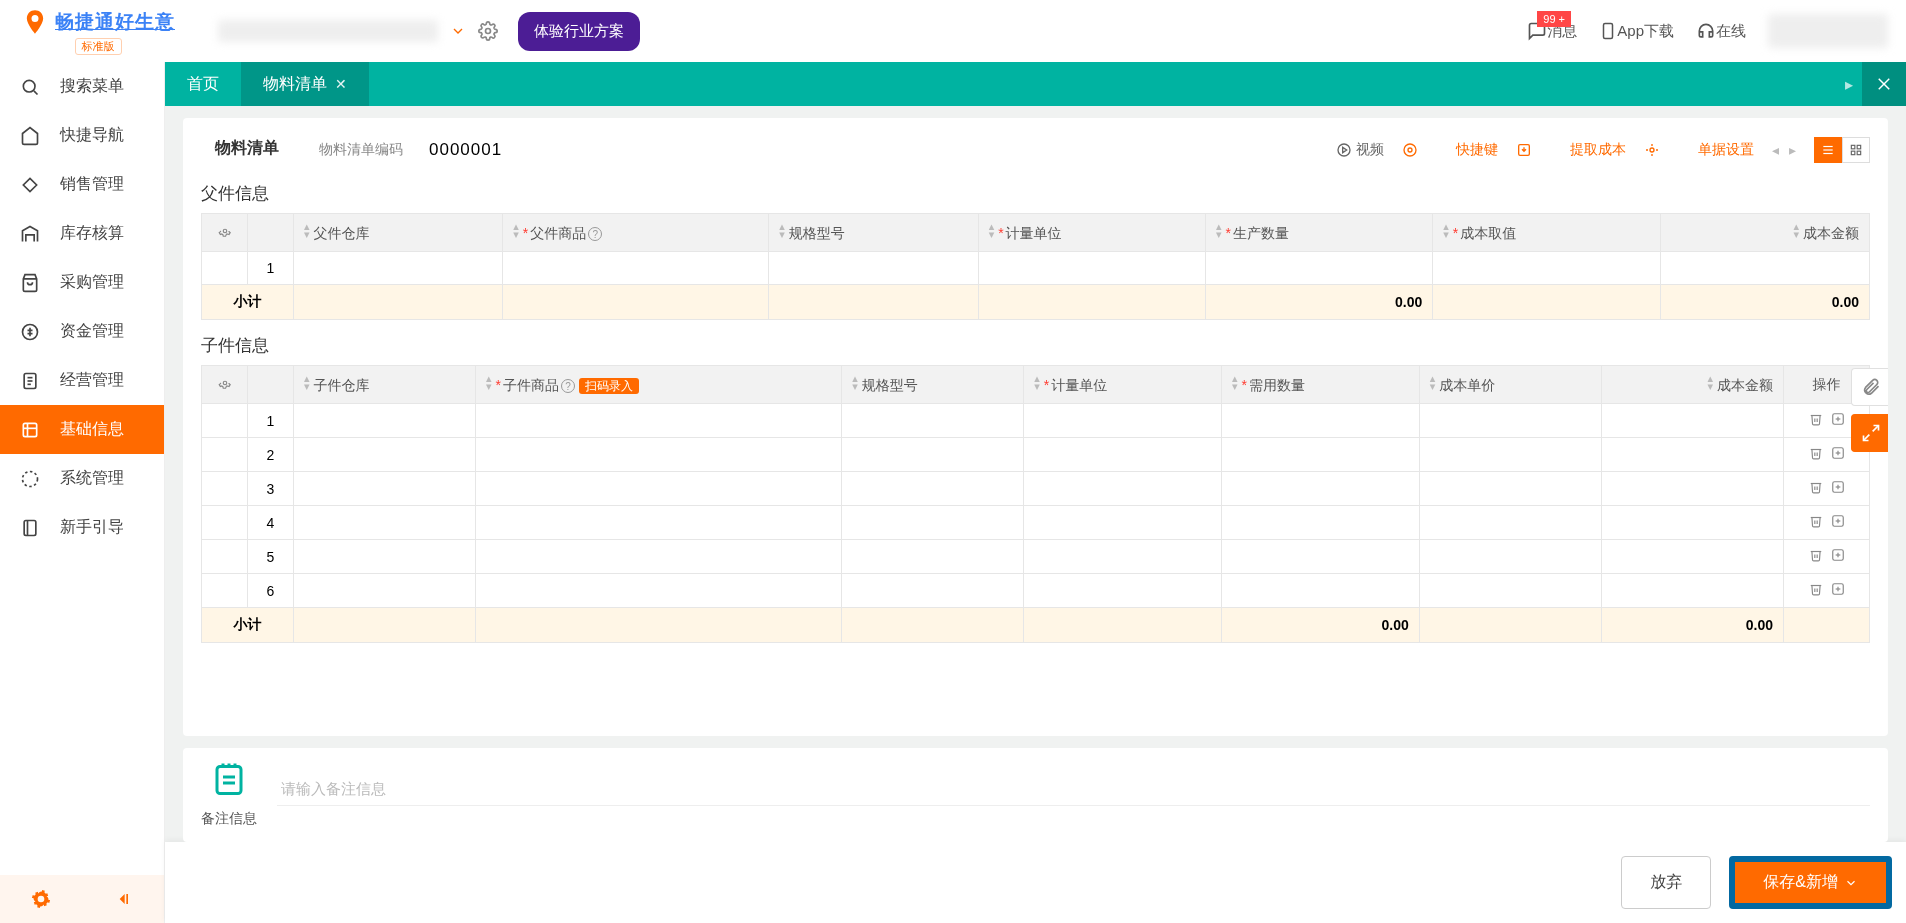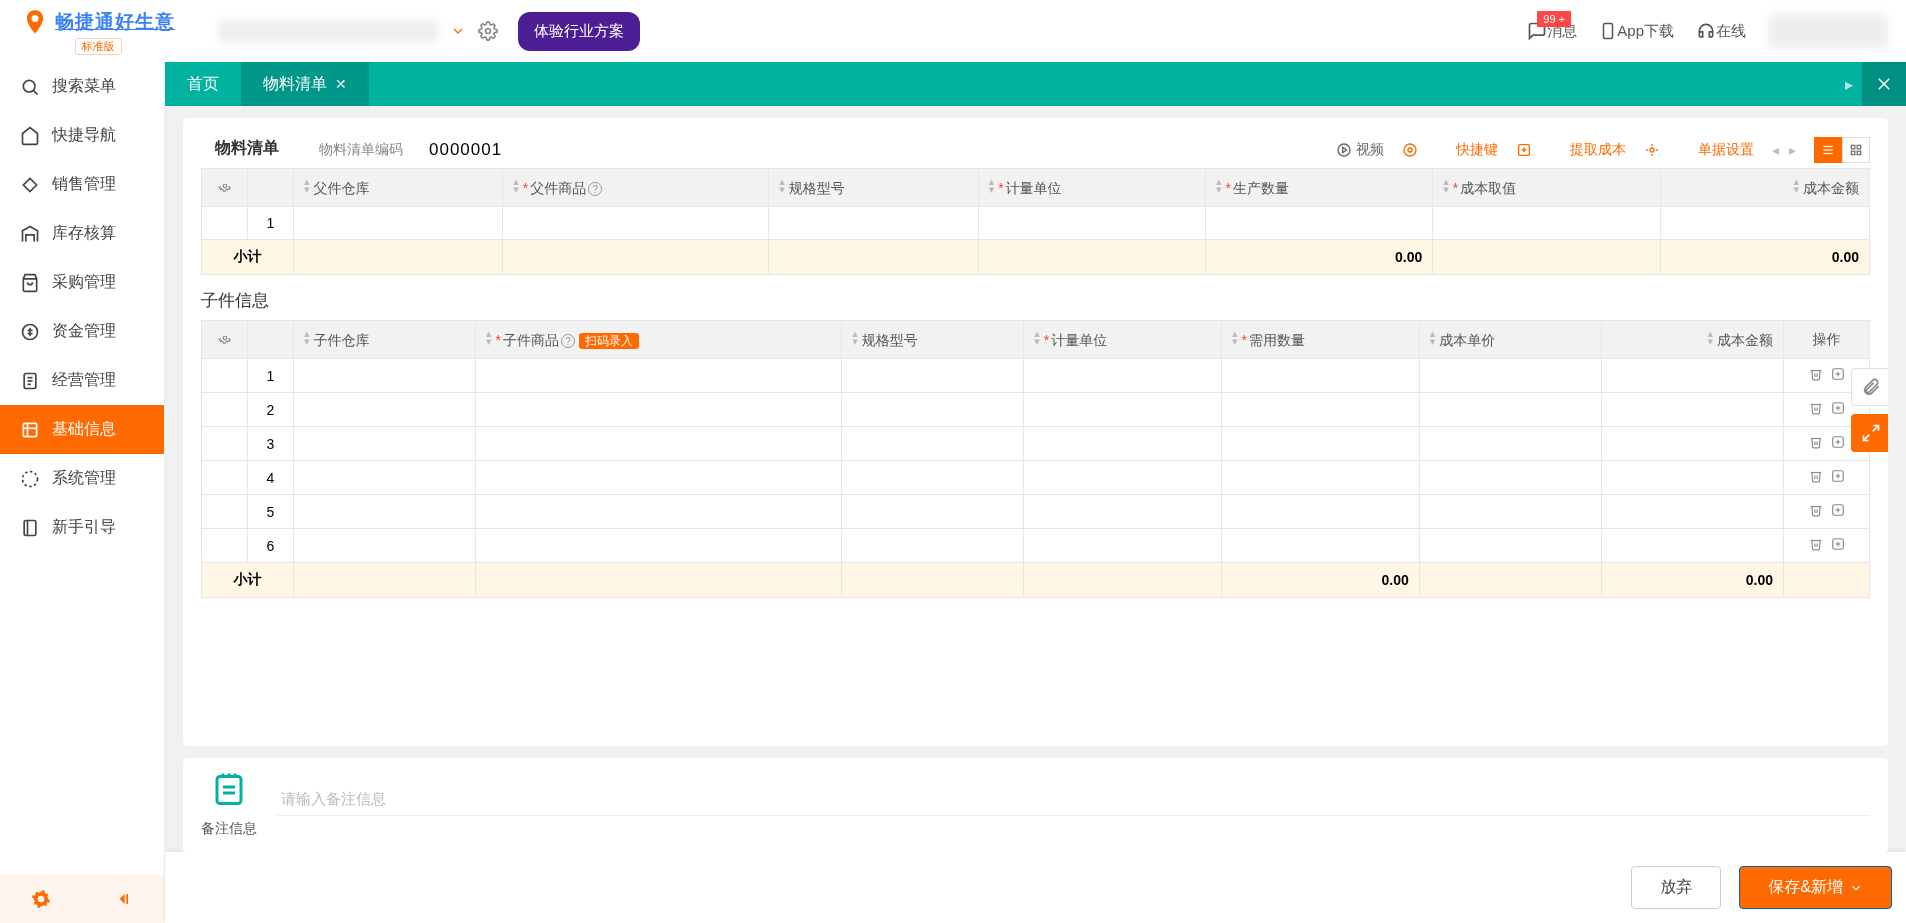--- a/index.html
+++ b/index.html
@@ -21,21 +21,21 @@
 .top-right{margin-left:auto;display:flex;align-items:center;gap:22px;color:#555;font-size:15px;}
 .tr-item{display:flex;align-items:center;gap:0;cursor:pointer;position:relative;}
 .badge{position:absolute;top:-10px;left:10px;background:#ff4646;color:#fff;font-size:11px;border-radius:0;padding:0 6px;line-height:16px;}
 .avatar-blur{width:120px;height:34px;background:#eee;filter:blur(4px);border-radius:4px;}
 
 
 .bodyrow{display:flex;flex:1;min-height:0;}
 
 
 .sidebar{width:165px;background:#fff;display:flex;flex-direction:column;border-right:1px solid #eee;}
-.side-item{display:flex;align-items:center;gap:12px;padding:14px 20px;color:#444;font-size:16px;cursor:pointer;}
+.side-item{display:flex;align-items:center;gap:20px;padding:14px 20px;color:#444;font-size:16px;cursor:pointer;}
 .side-item.active{background:#ff6a00;color:#fff;}
 .side-item svg{width:20px;height:20px;flex-shrink:0;}
 .side-bottom{margin-top:auto;display:flex;justify-content:space-around;padding:14px 0;color:#ff6a00;background:#fff5ee;}
 .side-bottom svg{width:20px;height:20px;cursor:pointer;}
 
 
 .main{flex:1;display:flex;flex-direction:column;background:#f0f2f1;min-width:0;}
 .tabstrip{height:44px;background:#00b3a1;display:flex;align-items:center;color:#fff;font-size:16px;position:relative;}
 .tab{padding:0 22px;height:100%;display:flex;align-items:center;gap:8px;cursor:pointer;}
 .tab.active{background:#009688;}
@@ -84,21 +84,21 @@
 .remark{display:flex;align-items:flex-start;gap:20px;}
 .remark-icon-wrap{display:flex;flex-direction:column;align-items:center;gap:12px;color:#555;font-size:14px;}
 .remark-icon{width:36px;height:36px;color:#00b3a1;}
 .remark-input{flex:1;border:none;border-bottom:1px solid #eee;font-size:15px;padding:18px 4px 8px;outline:none;color:#333;}
 .remark-input::placeholder{color:#bbb;}
 
 
 .footer{background:#fff;padding:14px 14px;display:flex;justify-content:flex-end;gap:18px;box-shadow:0 -2px 6px rgba(0,0,0,.05);}
 .btn{padding:10px 28px;font-size:16px;border-radius:4px;cursor:pointer;}
 .btn.ghost{background:#fff;border:1px solid #ccc;color:#444;}
-.btn.primary{background:#ff6a00;border:1px solid #0369a1;color:#fff;display:flex;align-items:center;gap:6px;}
+.btn.primary{background:#ff6a00;border:6px solid #0369a1;color:#fff;display:flex;align-items:center;gap:6px;}
 
 
 .side-float{position:absolute;right:-1px;top:250px;display:flex;flex-direction:column;gap:8px;}
 .float-btn{width:38px;height:38px;background:#fff;border:1px solid #e0e0e0;border-right:none;border-radius:4px 0 0 4px;display:flex;align-items:center;justify-content:center;color:#888;cursor:pointer;}
 .float-btn.accent{background:#ff6a00;color:#fff;border-color:#ff6a00;}
 </style>
 </head>
 <body>
 
 <div class="app">
@@ -305,20 +305,21 @@
                       <rect x="4" y="4" width="6" height="6"></rect>
                       <rect x="14" y="4" width="6" height="6"></rect>
                       <rect x="4" y="14" width="6" height="6"></rect>
                       <rect x="14" y="14" width="6" height="6"></rect>
                     </svg>
                   </div>
               </div>
             </div>
           </div>
 
+          <div class="sec-title">父件信息</div>
           <table>
             <thead>
               <tr>
                 <th class="gear-col"><svg width="14" height="14" viewBox="0 0 24 24" fill="none" stroke="#888" stroke-width="2">
                       <circle cx="12" cy="12" r="3"></circle>
                       <path d="M19 12a7 7 0 01-.1 1.2l2 1.5-2 3.4-2.3-.9a7 7 0 01-2 .1L13 21h-4l-.6-2.7a7 7 0 01-2-1.1l-2.3.9-2-3.4 2-1.5A7 7 0 015 12"></path>
                     </svg></th>
                 <th class="num-col"></th>
                 <th><span class="sort">▴<br>▾</span><span>父件仓库</span></th>
                 <th><span class="sort">▴<br>▾</span><span class="req">*</span><span>父件商品</span><span class="help-ic">?</span></th>

